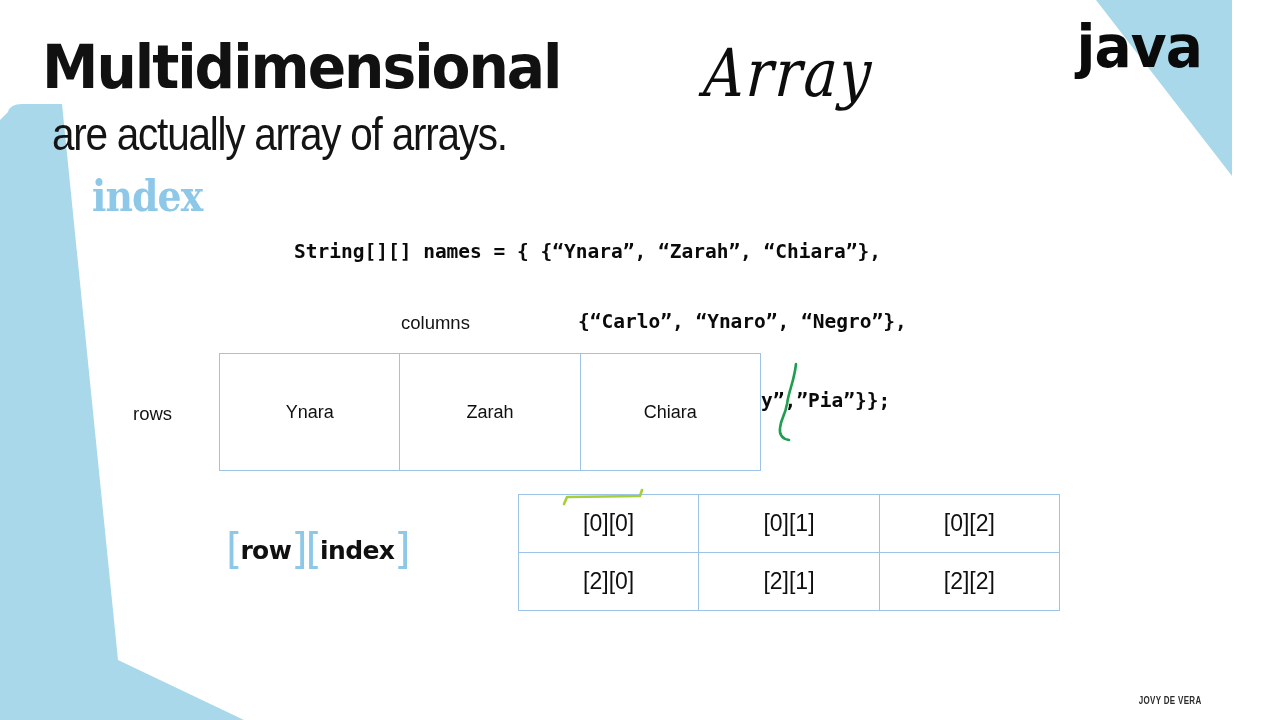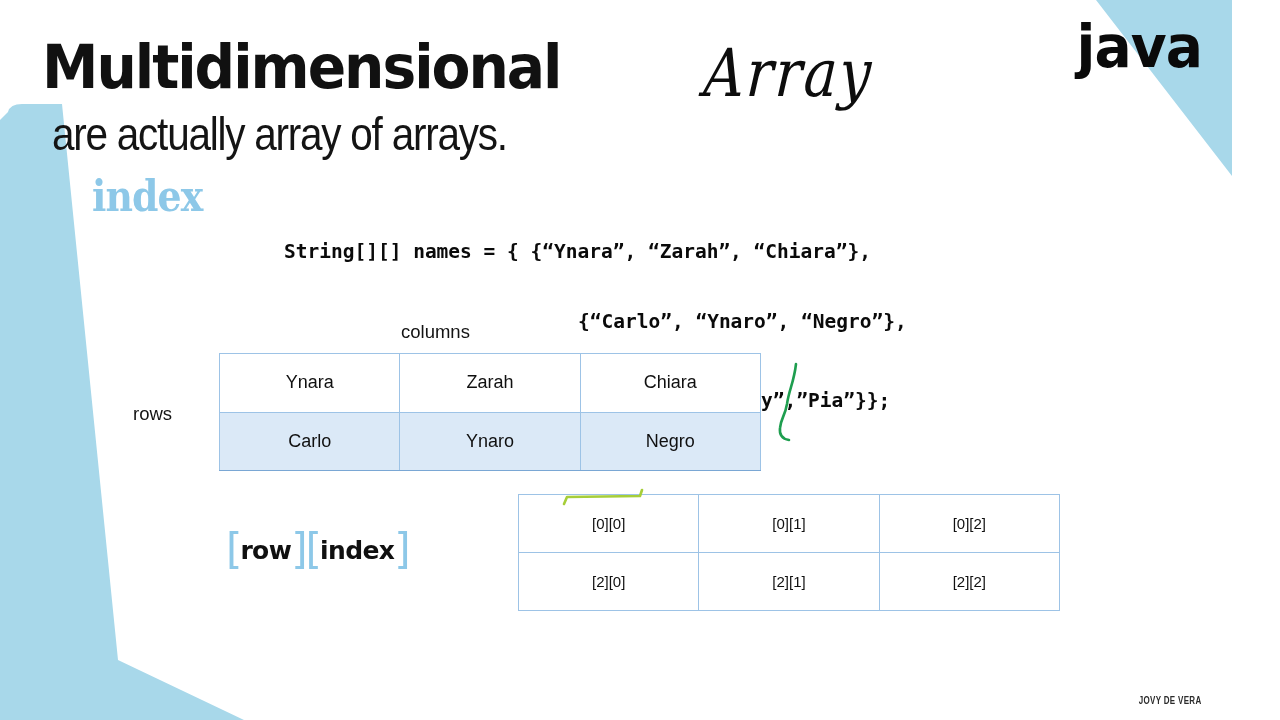--- a/index.html
+++ b/index.html
@@ -106,21 +106,21 @@
     left: 280px;
     top: 203px;
     font-family: "DejaVu Sans Mono", "Liberation Mono", monospace;
     font-weight: bold;
     font-size: 19.5px;
     color: #0a0a0a;
     white-space: pre;
     line-height: 1;
   }
   .code-line { white-space: pre; display: block; }
-  .code-line.l1 { margin-left: 4px;   margin-bottom: 11px; }
+  .code-line.l1 { margin-left: 14px;   margin-bottom: 11px; }
   .code-line.l2 { margin-left: 298px; margin-bottom: 21px; }
   .code-line.l3 { margin-left: 305px; }
 
   
   .grid {
     position: absolute;
     border-collapse: collapse;
     table-layout: fixed;
     border: 1px solid #9dc3e6;
   }
@@ -149,33 +149,33 @@
   }
   #names-table td { height: 39px; }
 
   
   #index-table {
     left: 518px;
     top: 494px;
     width: 542px;
     height: 117px;
     font-family: "Liberation Sans", sans-serif;
-    font-size: 15px;
+    font-size: 23px;
   }
   #index-table td { height: 39px; }
 
   
   .cap {
     position: absolute;
     font-family: "Liberation Sans", sans-serif;
     font-size: 18.5px;
     color: #131313;
     white-space: nowrap;
   }
-  #cap-columns { left: 401px; top: 321px; }
+  #cap-columns { left: 401px; top: 312px; }
   #cap-rows    { left: 133px; top: 403px; }
 
   
   .rowcol {
     position: absolute;
     left: 226px;
     top: 538px;
     font-family: "DejaVu Sans", sans-serif;
     font-weight: bold;
     font-size: 25px;
@@ -244,25 +244,20 @@
 
   <div class="cap" id="cap-columns">columns</div>
   <div class="cap" id="cap-rows">rows</div>
 
   <table class="grid" id="names-table">
     <tbody>
       <tr>
         <td>Ynara</td>
         <td>Zarah</td>
         <td>Chiara</td>
-      </tr>
-      <tr class="hl">
-        <td>Carlo</td>
-        <td>Ynaro</td>
-        <td>Negro</td>
       </tr>
     </tbody>
   </table>
 
   <svg class="annot" id="annot-brace" width="60" height="90" viewBox="0 0 60 90" aria-hidden="true">
     <path d="M 26 4 C 24 22, 19 30, 17 44 C 15 56, 11 58, 10 68 C 9 76, 13 79, 19 80" fill="none" stroke="#1e9e4f" stroke-width="2.6" stroke-linecap="round"></path>
   </svg>
 
   <div class="rowcol">
     <span class="brk">[</span><span>row</span><span class="brk">]</span><span class="brk">[</span><span>index</span><span class="brk">]</span>

